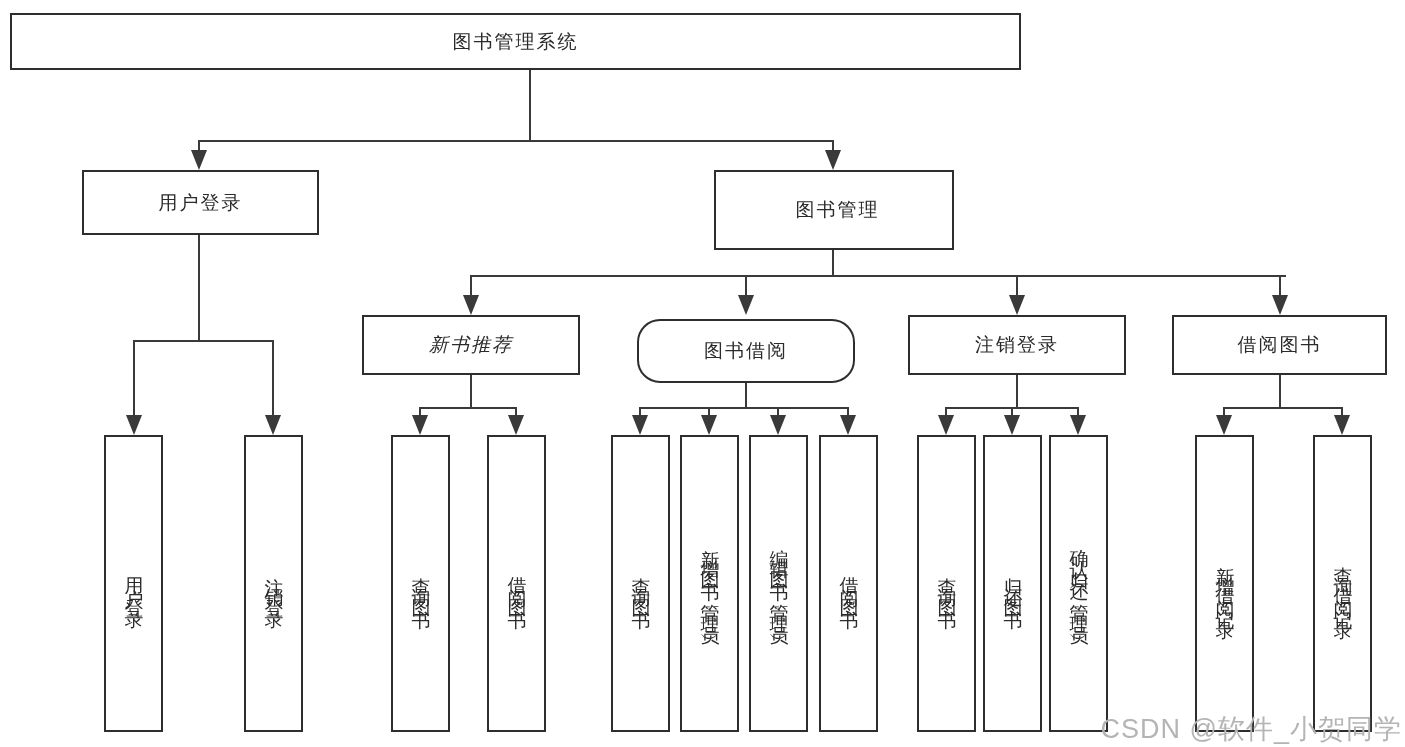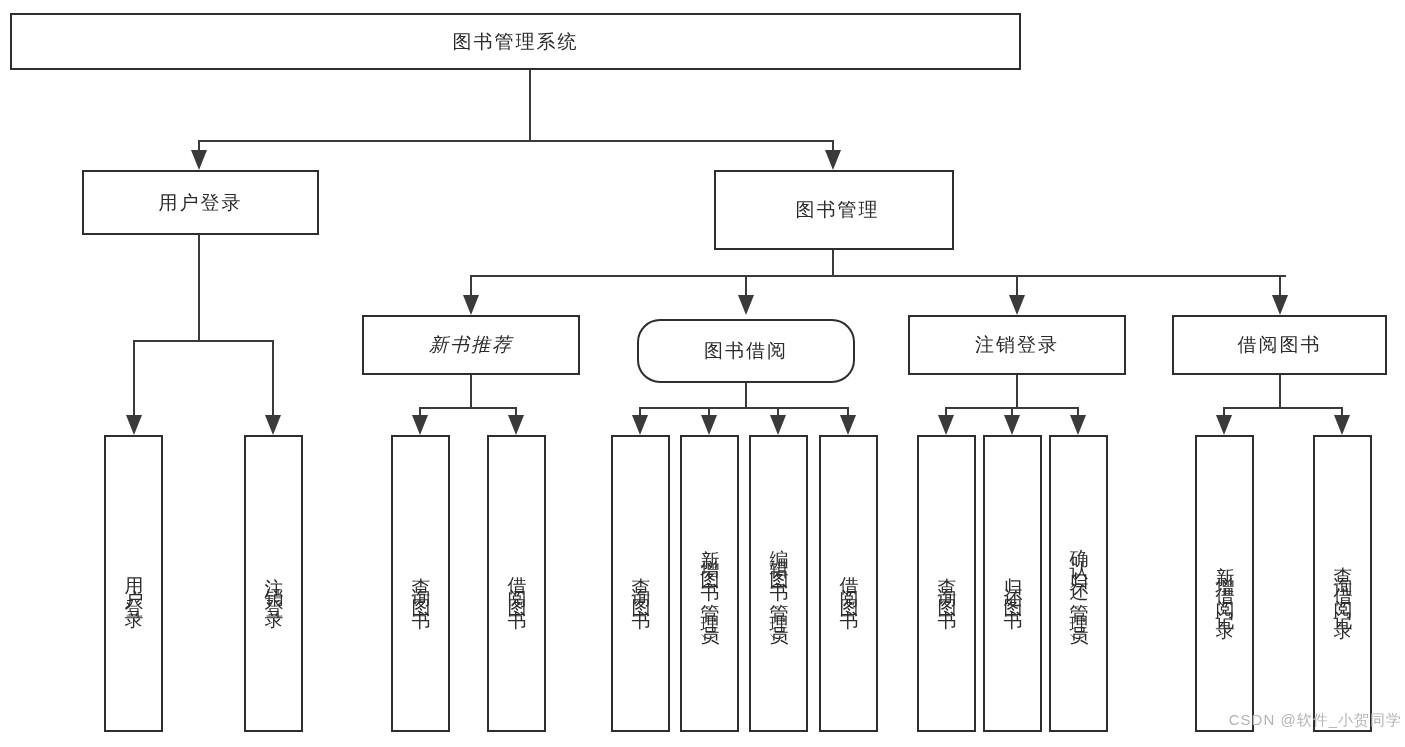--- a/index.html
+++ b/index.html
@@ -33,21 +33,21 @@
   .hline,.vline{position:absolute;background:var(--line);z-index:1;}
   .hline{height:2px;}
   .vline{width:2px;}
   .arrow{
     position:absolute;width:0;height:0;z-index:1;
     border-left:8px solid transparent;border-right:8px solid transparent;
     border-top:20px solid var(--line);
   }
   #watermark{
     position:absolute;right:3px;top:711px;z-index:5;
-    font-size:15px;color:var(--wm);letter-spacing:1px;white-space:nowrap;
+    font-size:27px;color:var(--wm);letter-spacing:1px;white-space:nowrap;
   }
 </style>
 </head>
 <body>
 
 <div id="canvas">
 
   <div class="box" style="left:10px;top:13px;width:1011px;height:57px;">
     <span>图书管理系统</span>
   </div>

